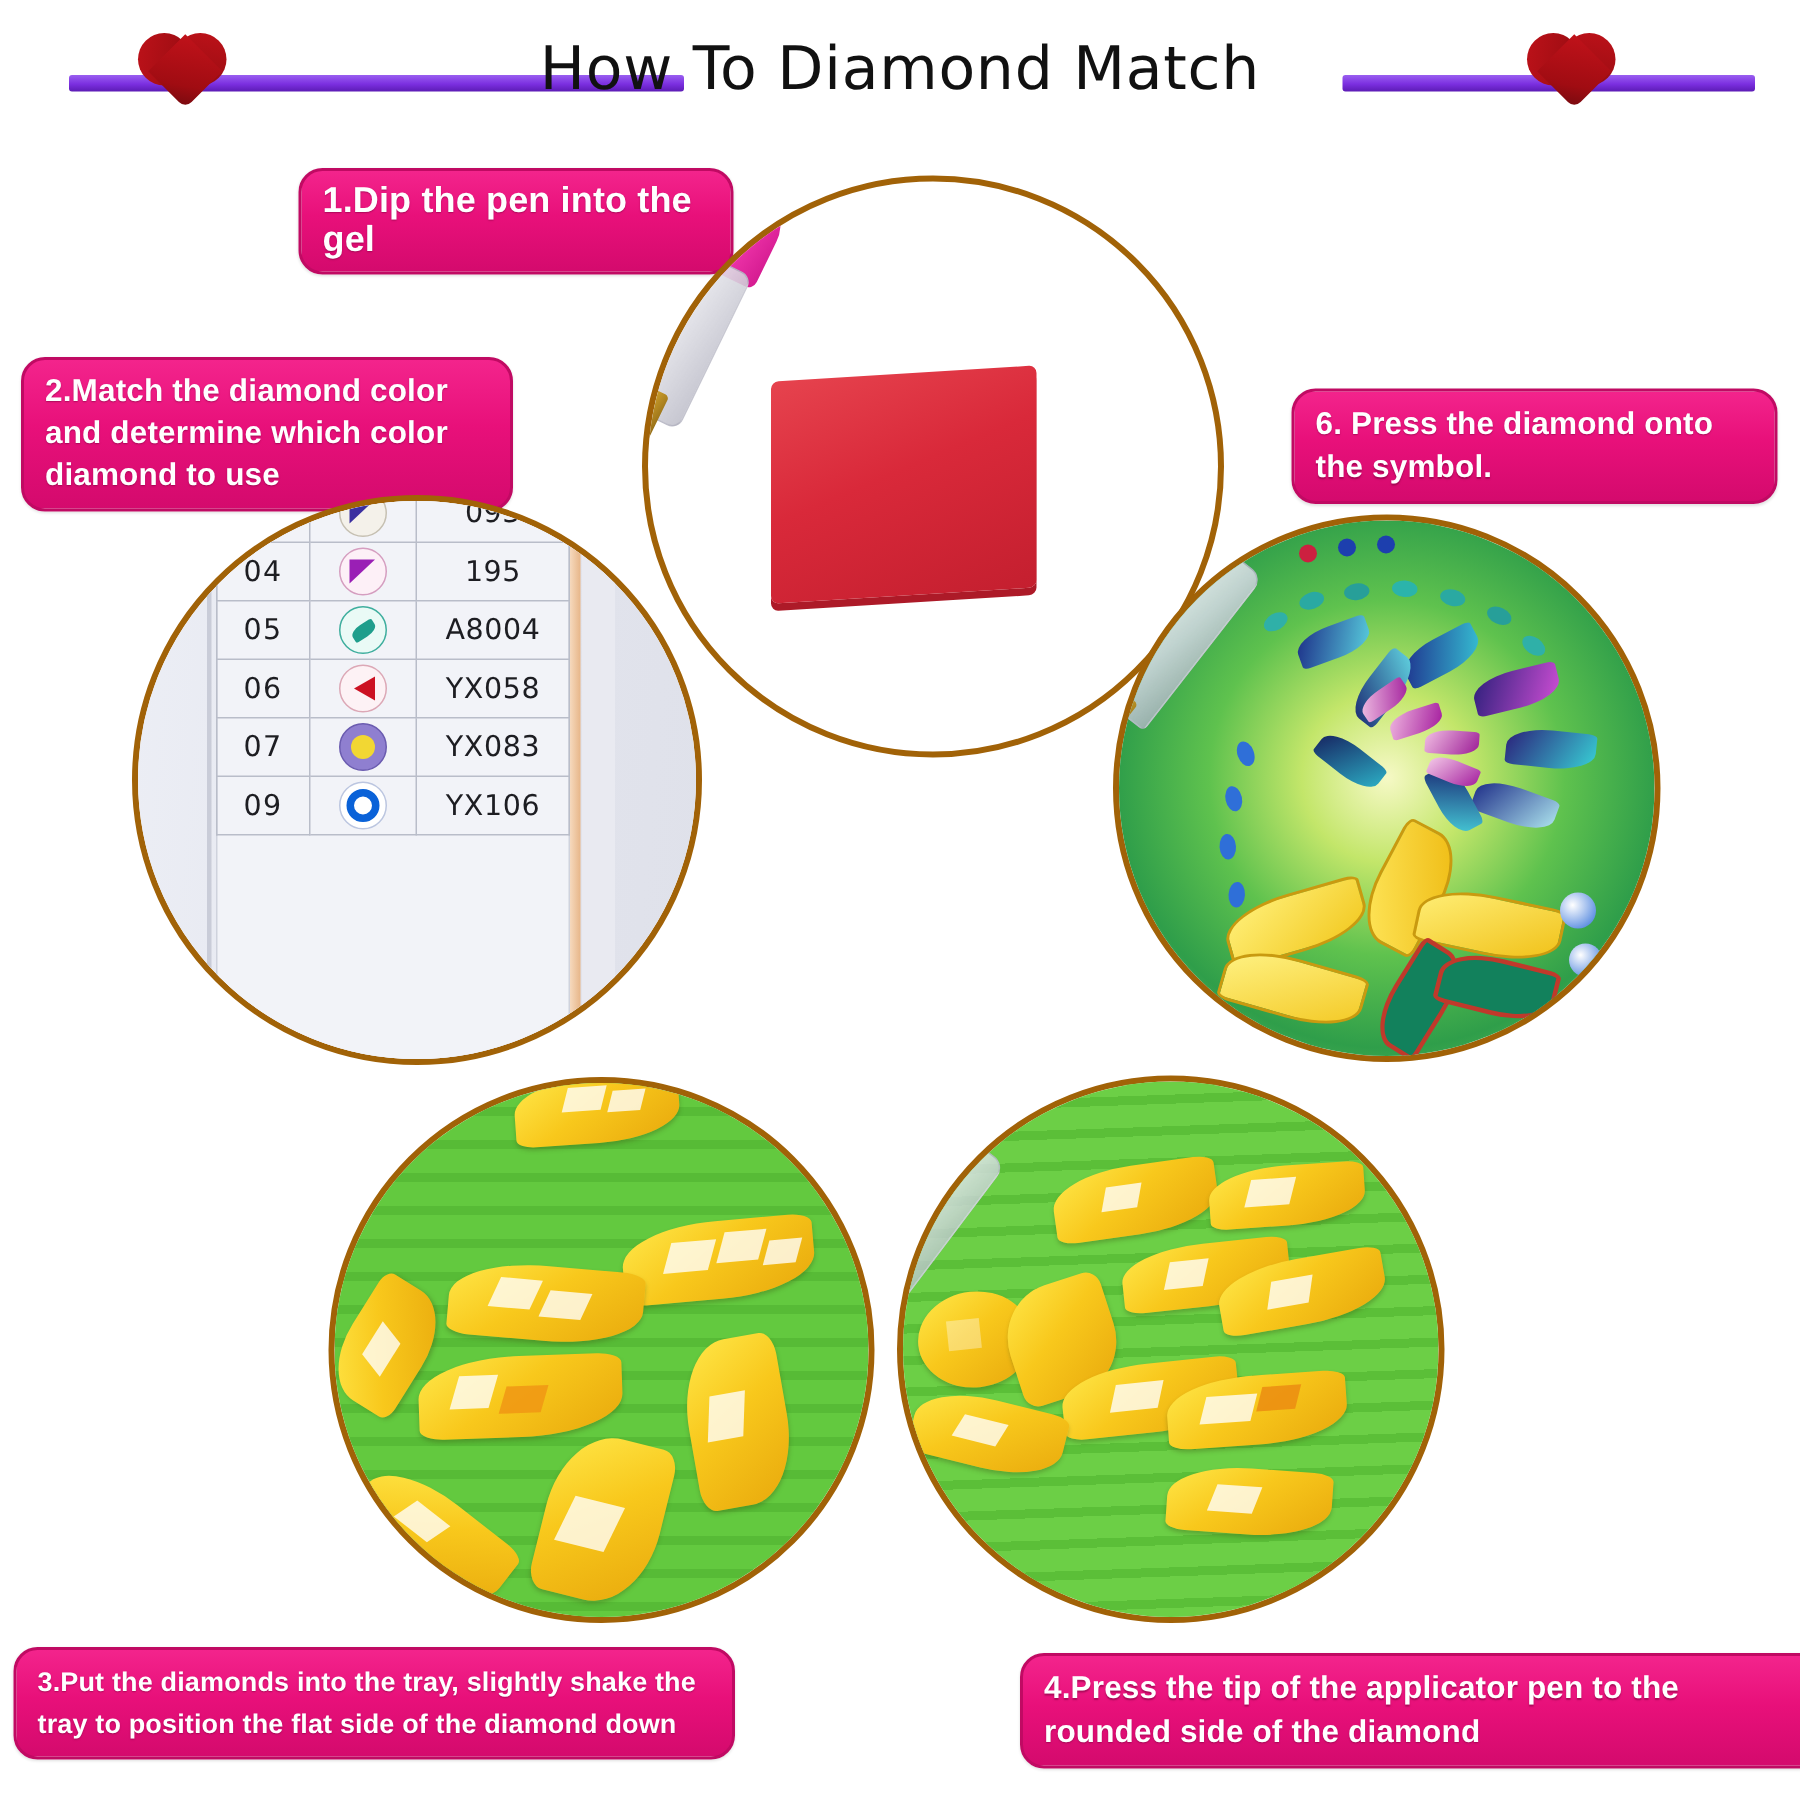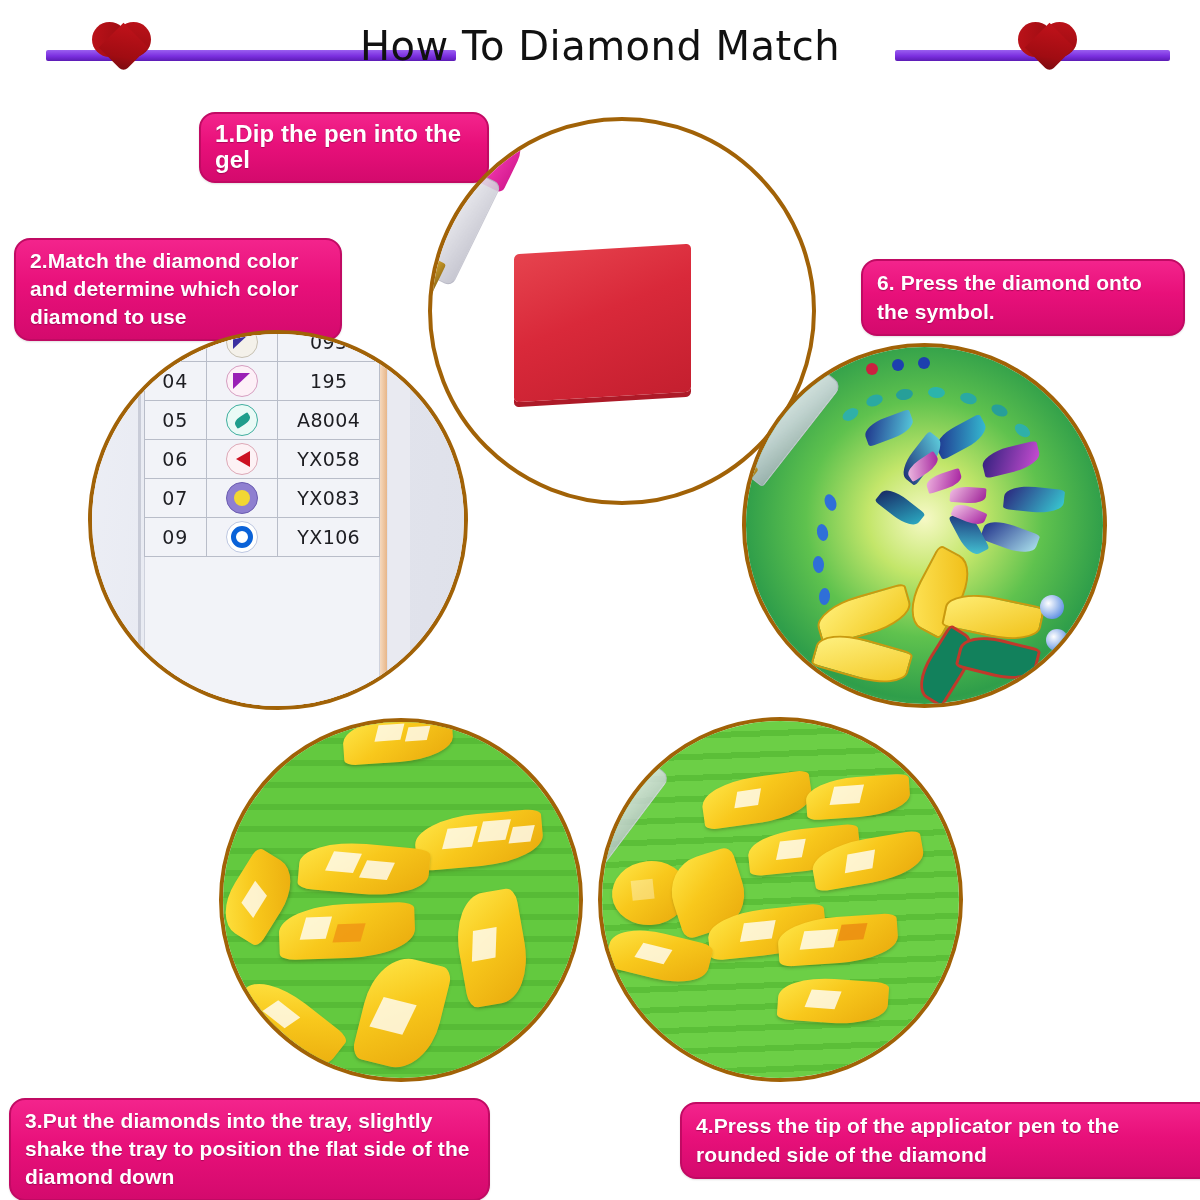--- a/index.html
+++ b/index.html
@@ -53,21 +53,21 @@
     color:#ffffff;
     font-weight:bold;
     padding:7px 14px 8px 14px;
     text-shadow:0 1px 1px rgba(120,0,60,.55);
     letter-spacing:.1px;
     box-shadow:0 1px 2px rgba(0,0,0,.12);
   }
   #callout-1{left:199px;top:112px;width:290px;font-size:24px;line-height:26px;}
   #callout-2{left:14px;top:238px;width:328px;font-size:21px;line-height:28px;}
   #callout-5{left:861px;top:259px;width:324px;font-size:21px;line-height:29px;}
-  #callout-3{left:9px;top:1098px;width:481px;font-size:21px;line-height:28px;}
+  #callout-3{left:9px;top:1098px;width:481px;font-size:18px;line-height:28px;}
   #callout-4{left:680px;top:1102px;width:536px;font-size:21px;line-height:29px;}
 
   
   .circle{
     position:absolute;border-radius:50%;
     border:4px solid #a16207;
     overflow:hidden;background:#fff;
   }
   #circle-step1{left:428px;top:117px;width:380px;height:380px;}
   #circle-step2{left:88px;top:330px;width:372px;height:372px;}

